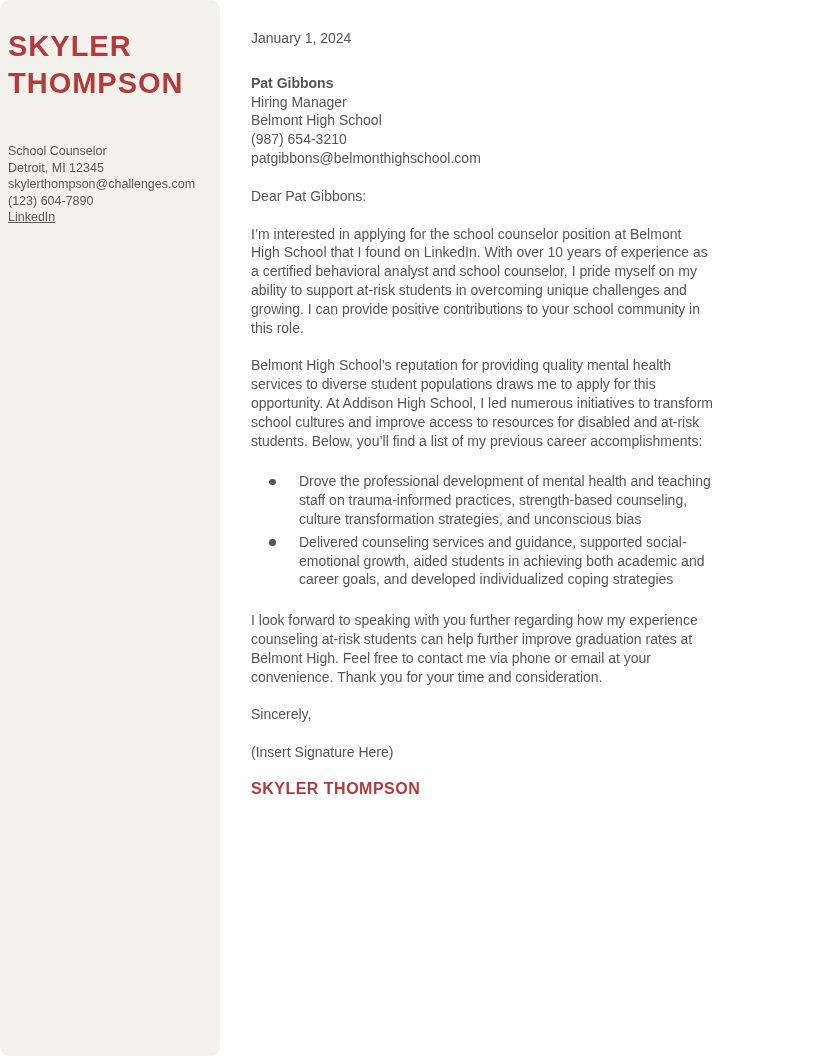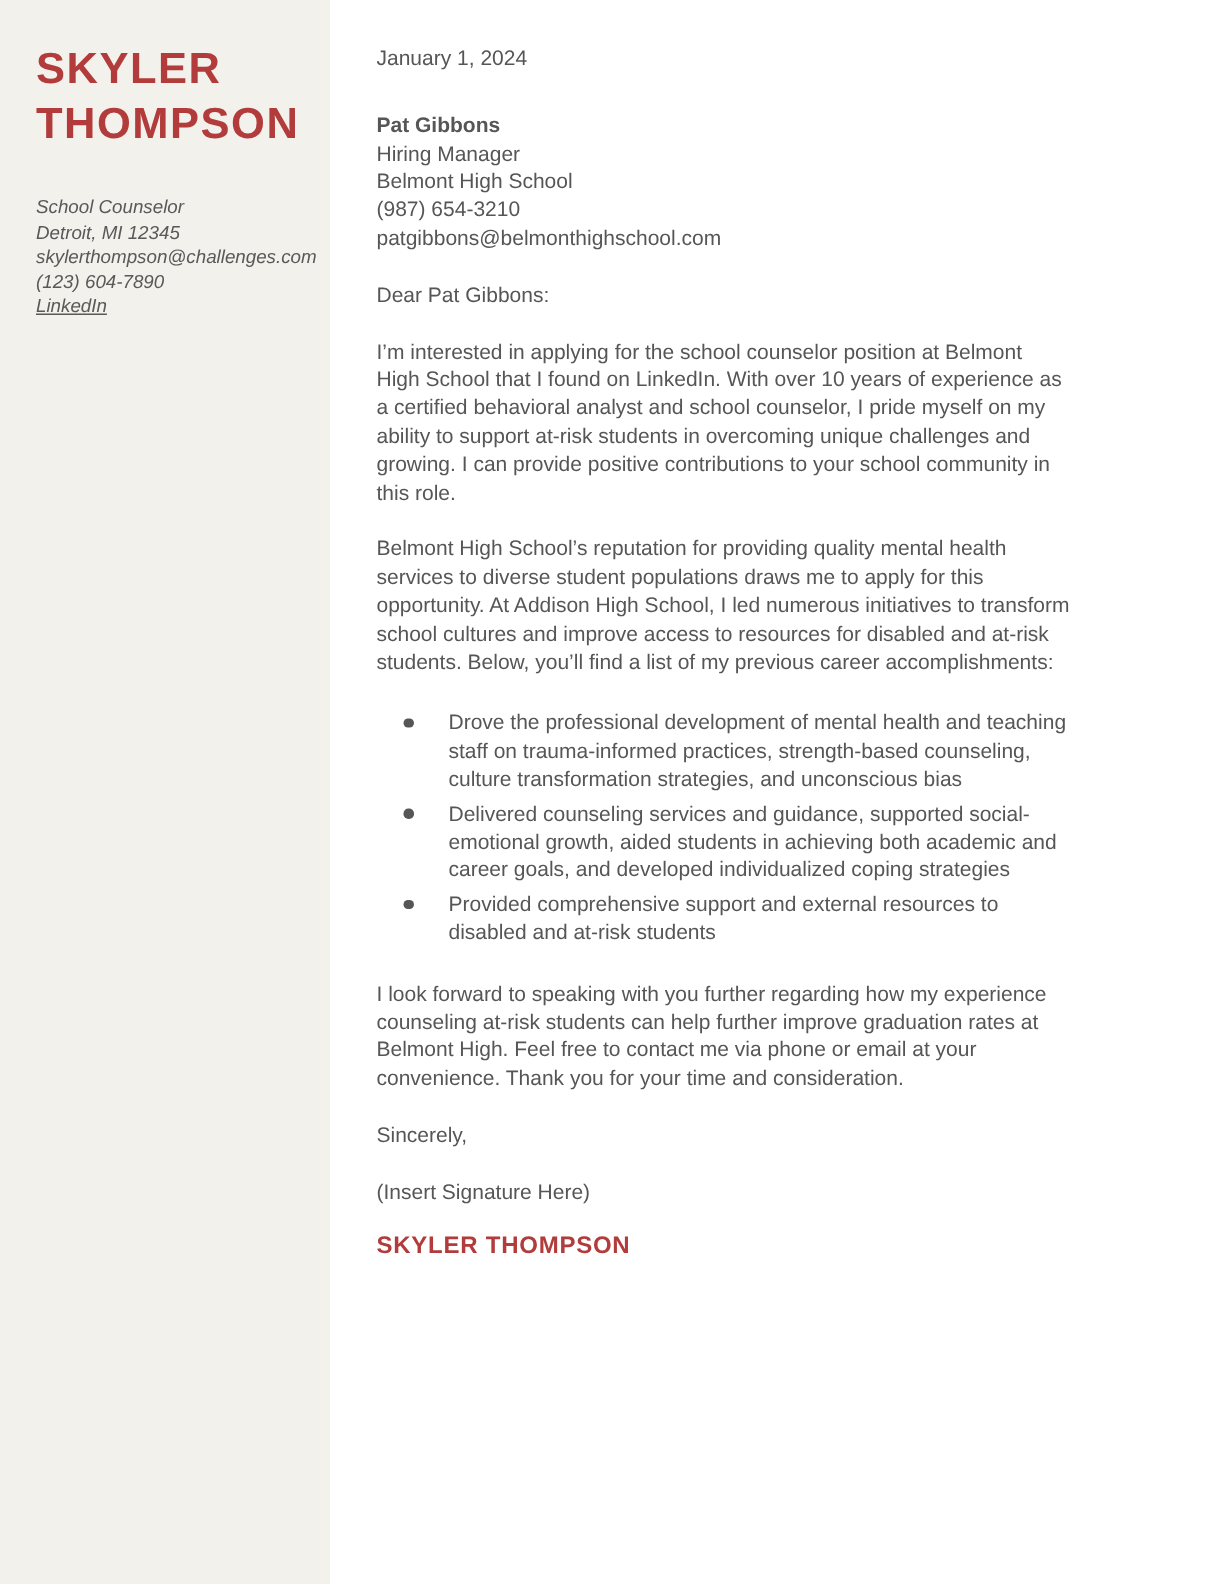--- a/index.html
+++ b/index.html
@@ -13,35 +13,35 @@
     color: #565656;
     overflow: hidden;
   }
   
   .sidebar {
     position: absolute;
     left: 0; top: 0;
     width: 220px;
     height: 1056px;
     background: #F3F1EC;
-    padding: 28px 14px 0 24px;
+    padding: 28px 14px 0 8px;
+    border-radius: 10px;
   }
   .sidebar-name {
     color: #B23C3C;
     font-weight: 700;
     font-size: 29px;
     line-height: 37px;
     letter-spacing: 1px;
   }
   .sidebar-contact {
-    margin-top: 28px;
+    margin-top: 41px;
     font-size: 12.5px;
     line-height: 16px;
     color: #595959;
-    font-style: italic;
   }
   .sidebar-contact > div { margin-bottom: 0.5px; }
   .linkedin-link {
     color: #595959;
     text-decoration: underline;
     cursor: pointer;
   }
   
   .main {
     position: absolute;
@@ -119,21 +119,20 @@
 
     <div class="block">Dear Pat Gibbons:</div>
 
     <p class="block">I’m interested in applying for the school counselor position at Belmont High School that I found on LinkedIn. With over 10 years of experience as a certified behavioral analyst and school counselor, I pride myself on my ability to support at-risk students in overcoming unique challenges and growing. I can provide positive contributions to your school community in this role.</p>
 
     <p class="block">Belmont High School’s reputation for providing quality mental health services to diverse student populations draws me to apply for this opportunity. At Addison High School, I led numerous initiatives to transform school cultures and improve access to resources for disabled and at-risk students. Below, you’ll find a list of my previous career accomplishments:</p>
 
     <ul class="accomplishments">
       <li>Drove the professional development of mental health and teaching staff on trauma-informed practices, strength-based counseling, culture transformation strategies, and unconscious bias</li>
       <li>Delivered counseling services and guidance, supported social-emotional growth, aided students in achieving both academic and career goals, and developed individualized coping strategies</li>
-      <li>Provided comprehensive support and external resources to disabled and at-risk students</li>
     </ul>
 
     <p class="block">I look forward to speaking with you further regarding how my experience counseling at-risk students can help further improve graduation rates at Belmont High. Feel free to contact me via phone or email at your convenience. Thank you for your time and consideration.</p>
 
     <div class="sign-off">Sincerely,</div>
 
     <div class="signature-placeholder">(Insert Signature Here)</div>
 
     <div class="signature-name">SKYLER THOMPSON</div>
 

